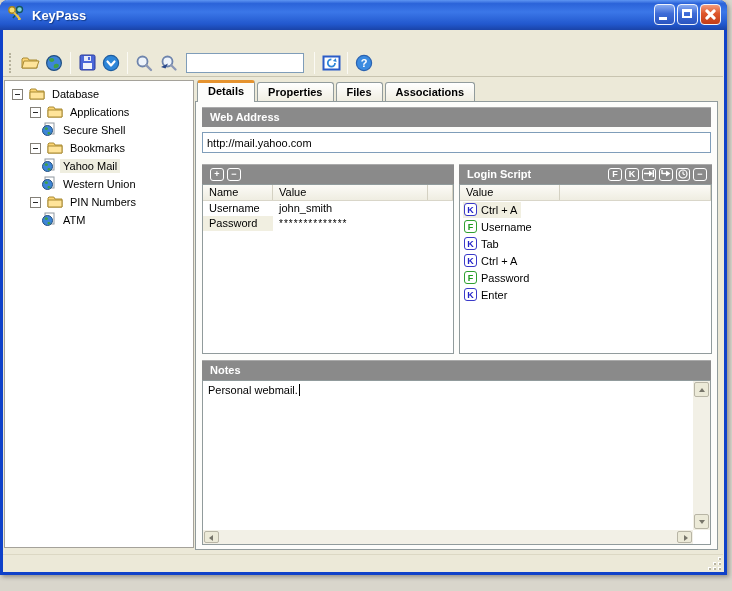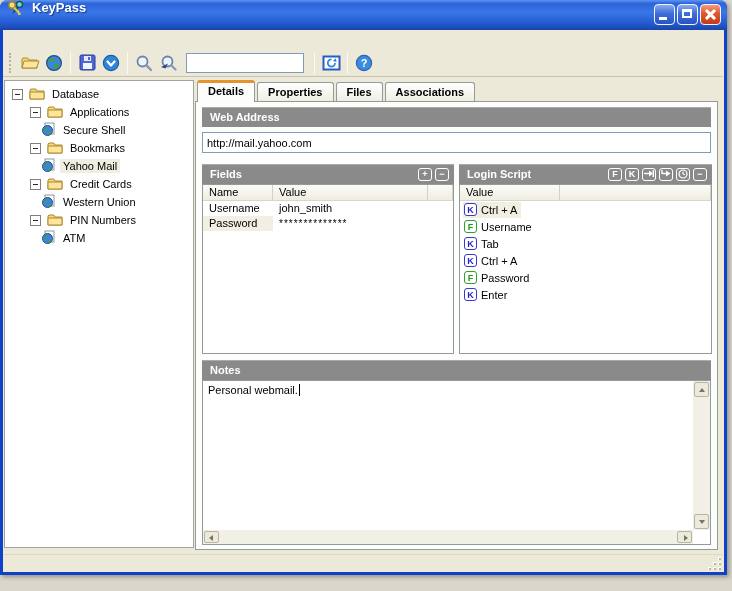--- a/index.html
+++ b/index.html
@@ -7,21 +7,21 @@
     font-family:"Liberation Sans", sans-serif; background:#D9D6CC; }
 
   
   .window { position:absolute; left:0; top:0; width:727px; height:575px;
     background:#ECE9D8; border-left:3px solid #0F41C9; border-right:3px solid #0F41C9;
     border-bottom:3px solid #0F41C9; border-radius:8px 8px 0 0;
     box-shadow:2px 2px 4px rgba(60,60,60,.45); }
   .titlebar { position:absolute; left:-3px; top:0; width:727px; height:30px;
     border-radius:8px 8px 0 0;
     background:linear-gradient(180deg,#5E95F2 0%,#2B63D9 12%,#3B77E8 40%,#2258CE 80%,#1A43A8 100%);
-    display:flex; }
+    display:flex; align-items:center; }
   .titlebar .appicon { margin:0 5px 0 7px; }
   .title-text { color:#fff; font-weight:bold; font-size:13px;
     text-shadow:1px 1px 1px #123B8C; }
   .winbtns { position:absolute; right:6px; top:4px; display:flex; gap:2px; }
   .wbtn { width:21px; height:21px; border:1px solid #F0F4FC; border-radius:4px;
     background:linear-gradient(180deg,#89ABF0 0%,#3E6CD8 45%,#2A55C0 100%);
     position:relative; }
   .wbtn.close { background:linear-gradient(180deg,#F49C7C 0%,#DE572C 45%,#C23D18 100%); }
   .wbtn .bar { position:absolute; left:4px; bottom:4px; width:8px; height:3px; background:#fff; }
   .wbtn .box { position:absolute; left:4px; top:4px; width:10px; height:9px;
@@ -283,32 +283,20 @@
         <span class="ticon">
           <svg width="15" height="15" viewBox="0 0 15 15">
               <rect x="4" y="1" width="9" height="11" fill="#fff" stroke="#9098A0"></rect>
               <circle cx="6.5" cy="8.5" r="5" fill="#3D85D8" stroke="#225081"></circle>
               <path d="M3.5 6 Q6 4.5 7 6.5 Q7 8 5 8 Q3.5 7.5 3.5 6 Z" fill="#3FA046"></path>
               <path d="M7 10 Q10 9.5 9.5 11.5 Q8 13 6.5 12 Q6.5 10.5 7 10 Z" fill="#3FA046"></path>
             </svg>
         </span>
         <span class="lbl">Yahoo Mail</span>
       </div>
-      <div class="trow ind1">
-        <span class="expander">
-            <i></i>
-          </span>
-        <span class="ticon">
-          <svg width="16" height="13" viewBox="0 0 16 13">
-              <path d="M1 3 L1 12 L15 12 L15 4 L8 4 L6.8 2 L2 2 Z" fill="#FCD575" stroke="#A98A33"></path>
-              <path d="M1 5 L15 5 L15 12 L1 12 Z" fill="#FFE49A" stroke="#A98A33"></path>
-            </svg>
-        </span>
-        <span class="lbl">Credit Cards</span>
-      </div>
       <div class="trow ind2">
         <span class="ticon">
           <svg width="15" height="15" viewBox="0 0 15 15">
               <rect x="4" y="1" width="9" height="11" fill="#fff" stroke="#9098A0"></rect>
               <circle cx="6.5" cy="8.5" r="5" fill="#3D85D8" stroke="#225081"></circle>
               <path d="M3.5 6 Q6 4.5 7 6.5 Q7 8 5 8 Q3.5 7.5 3.5 6 Z" fill="#3FA046"></path>
               <path d="M7 10 Q10 9.5 9.5 11.5 Q8 13 6.5 12 Q6.5 10.5 7 10 Z" fill="#3FA046"></path>
             </svg>
         </span>
         <span class="lbl">Western Union</span>
@@ -347,21 +335,20 @@
       </div>
 
       <div class="tabpanel">
 
         <div class="shead" style="left:6px; right:6px; top:5px;">
           <span class="htitle">Web Address</span>
         </div>
         <input class="urlinput" type="text" value="http://mail.yahoo.com" style="">
 
         <div class="shead fhead1">
-          <span class="htitle">Fields</span>
           <span class="hbtns">
             <span class="hbtn">+</span>
             <span class="hbtn">−</span>
           </span>
         </div>
         <div class="panelbody fields-body">
           <div class="lhead">
             <span class="col" style="width:70px;">Name</span>
             <span class="col" style="width:155px;">Value</span>
             <span class="col" style="flex:1;"></span>

